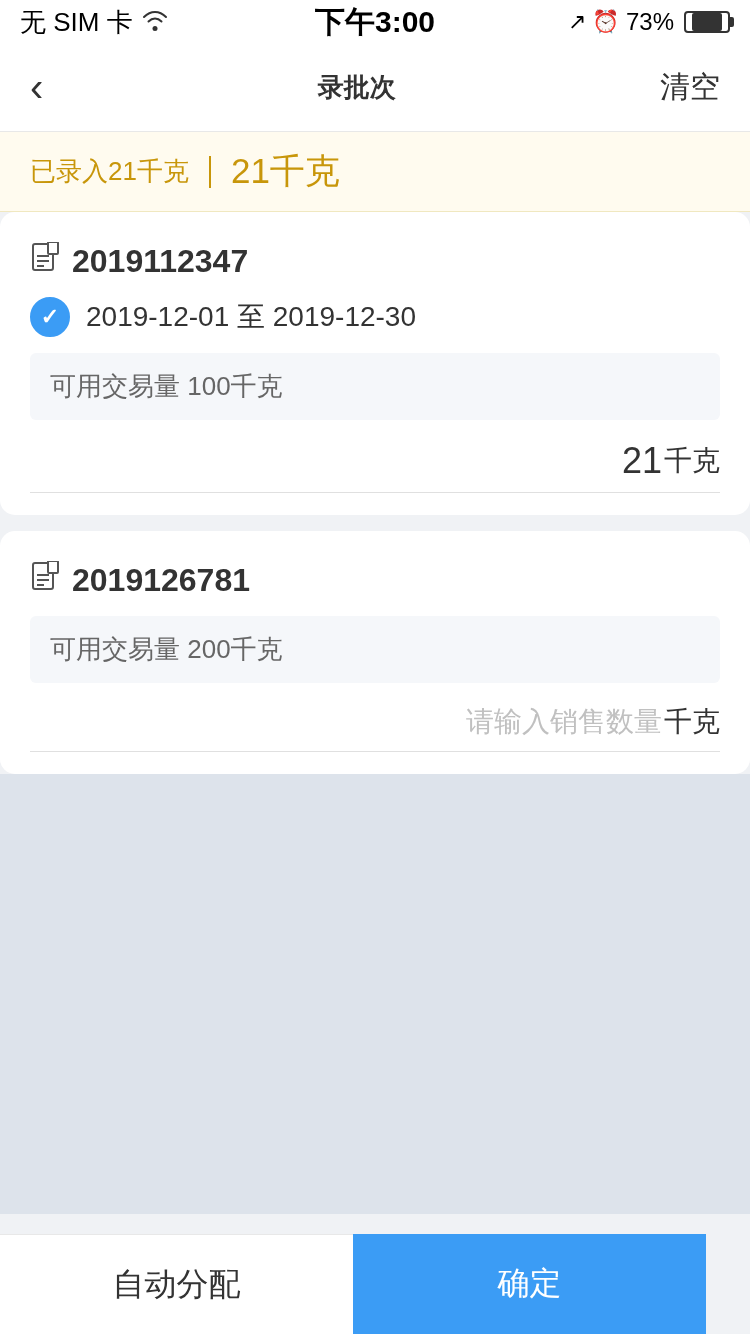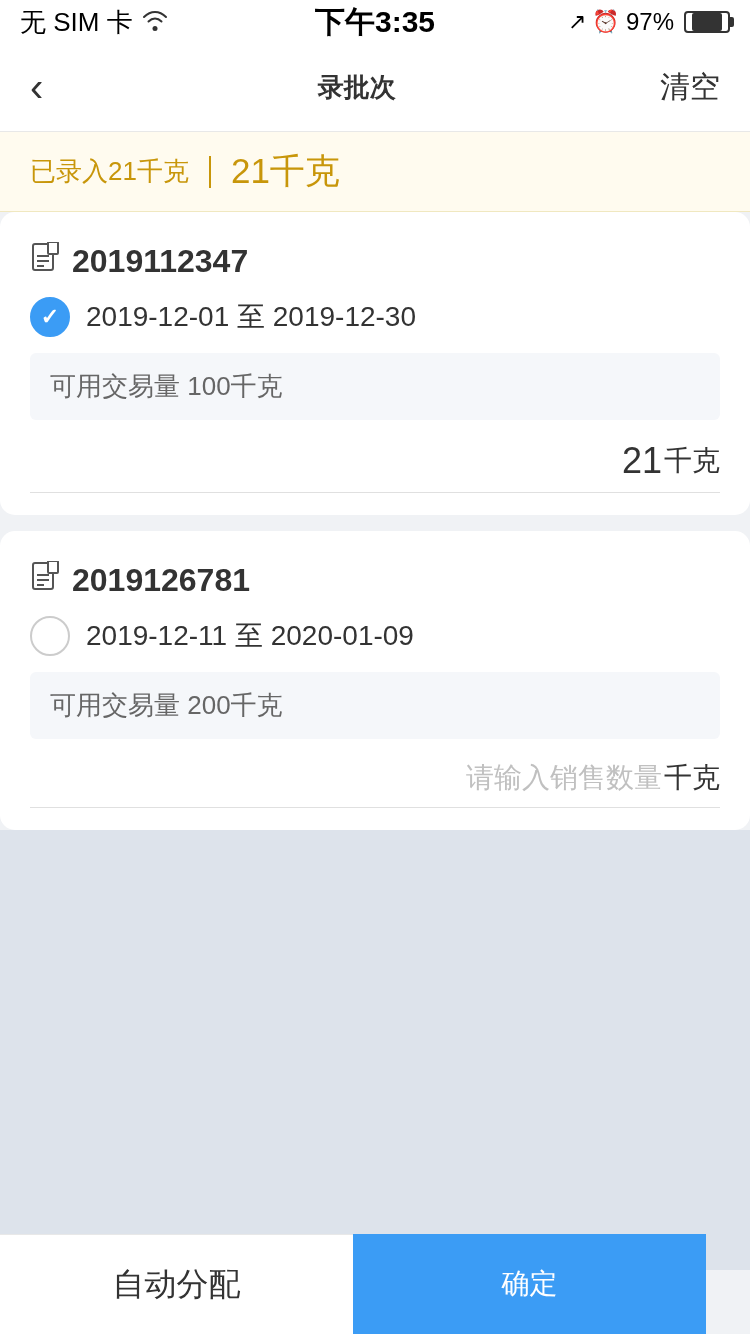--- a/index.html
+++ b/index.html
@@ -229,21 +229,21 @@
       display: flex;
       align-items: center;
       justify-content: center;
       border: none;
       cursor: pointer;
       border-top: 1px solid #e8e8e8;
     }
     .btn-confirm {
       flex: 1;
       background: #3b9cf5;
-      font-size: 28px;
+      font-size: 32px;
       color: #fff;
       display: flex;
       align-items: center;
       justify-content: center;
       border: none;
       cursor: pointer;
     }
 
     .content-area {
       display: flex;
@@ -264,25 +264,25 @@
   <div class="status-left">
     <span>无 SIM 卡</span>
     <span>
       <svg width="28" height="22" viewBox="0 0 28 22" fill="none">
         <path d="M14 17a2.5 2.5 0 1 1 0 5 2.5 2.5 0 0 1 0-5z" fill="#333"></path>
         <path d="M7.5 12.5C9.4 10.6 11.6 9.5 14 9.5s4.6 1.1 6.5 3" stroke="#333" stroke-width="2" fill="none" stroke-linecap="round"></path>
         <path d="M3 8C6.3 4.7 10 3 14 3s7.7 1.7 11 5" stroke="#333" stroke-width="2" fill="none" stroke-linecap="round"></path>
       </svg>
     </span>
   </div>
-  <div class="status-center">下午3:35</div>
+  <div class="status-center">下午3:00</div>
   <div class="status-right">
     <span style="font-size:22px;">↗</span>
     <span style="font-size:22px;">⏰</span>
-    <span>97%</span>
+    <span>73%</span>
     <div class="battery-icon">
       <div class="battery-fill"></div>
       <div class="battery-tip"></div>
     </div>
   </div>
 </div>
 
 <div class="nav-bar">
   <span class="nav-back">‹</span>
   <span class="nav-title">录批次</span>
@@ -334,25 +334,20 @@
           <rect x="3" y="2" width="20" height="26" rx="2" stroke="#555" stroke-width="2"></rect>
           <rect x="18" y="0" width="10" height="12" rx="1" fill="#fff" stroke="#555" stroke-width="2"></rect>
           <line x1="7" y1="14" x2="19" y2="14" stroke="#555" stroke-width="2"></line>
           <line x1="7" y1="19" x2="19" y2="19" stroke="#555" stroke-width="2"></line>
           <line x1="7" y1="24" x2="14" y2="24" stroke="#555" stroke-width="2"></line>
         </svg>
       </span>
       <span class="batch-id">2019126781</span>
     </div>
 
-    <div class="batch-row">
-      <div class="radio-btn">
-      </div>
-      <span class="batch-date">2019-12-11 至 2020-01-09</span>
-    </div>
 
     <div class="available-qty">可用交易量 200千克</div>
 
     <div class="qty-input-row">
       <span class="qty-placeholder">请输入销售数量</span>
       <span class="qty-unit">千克</span>
     </div>
   </div>
 
   <div class="gray-area"></div>

